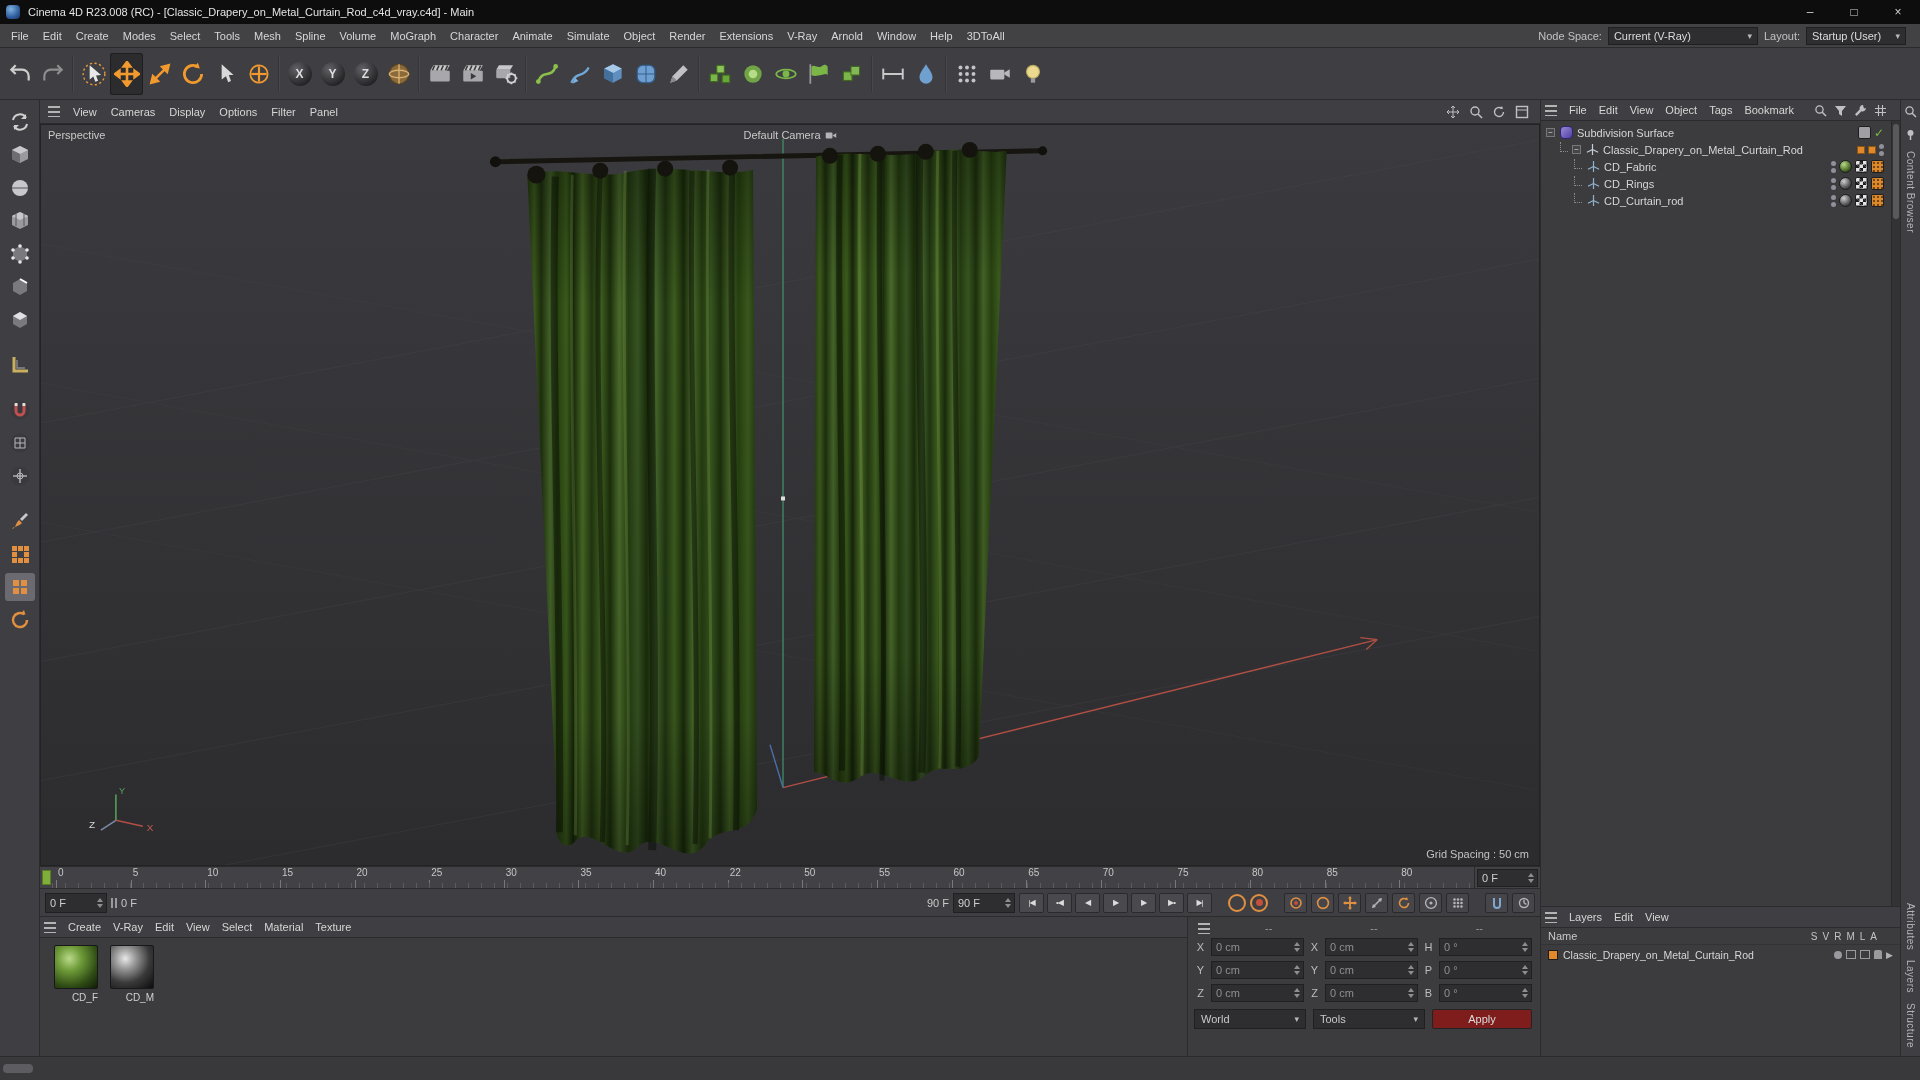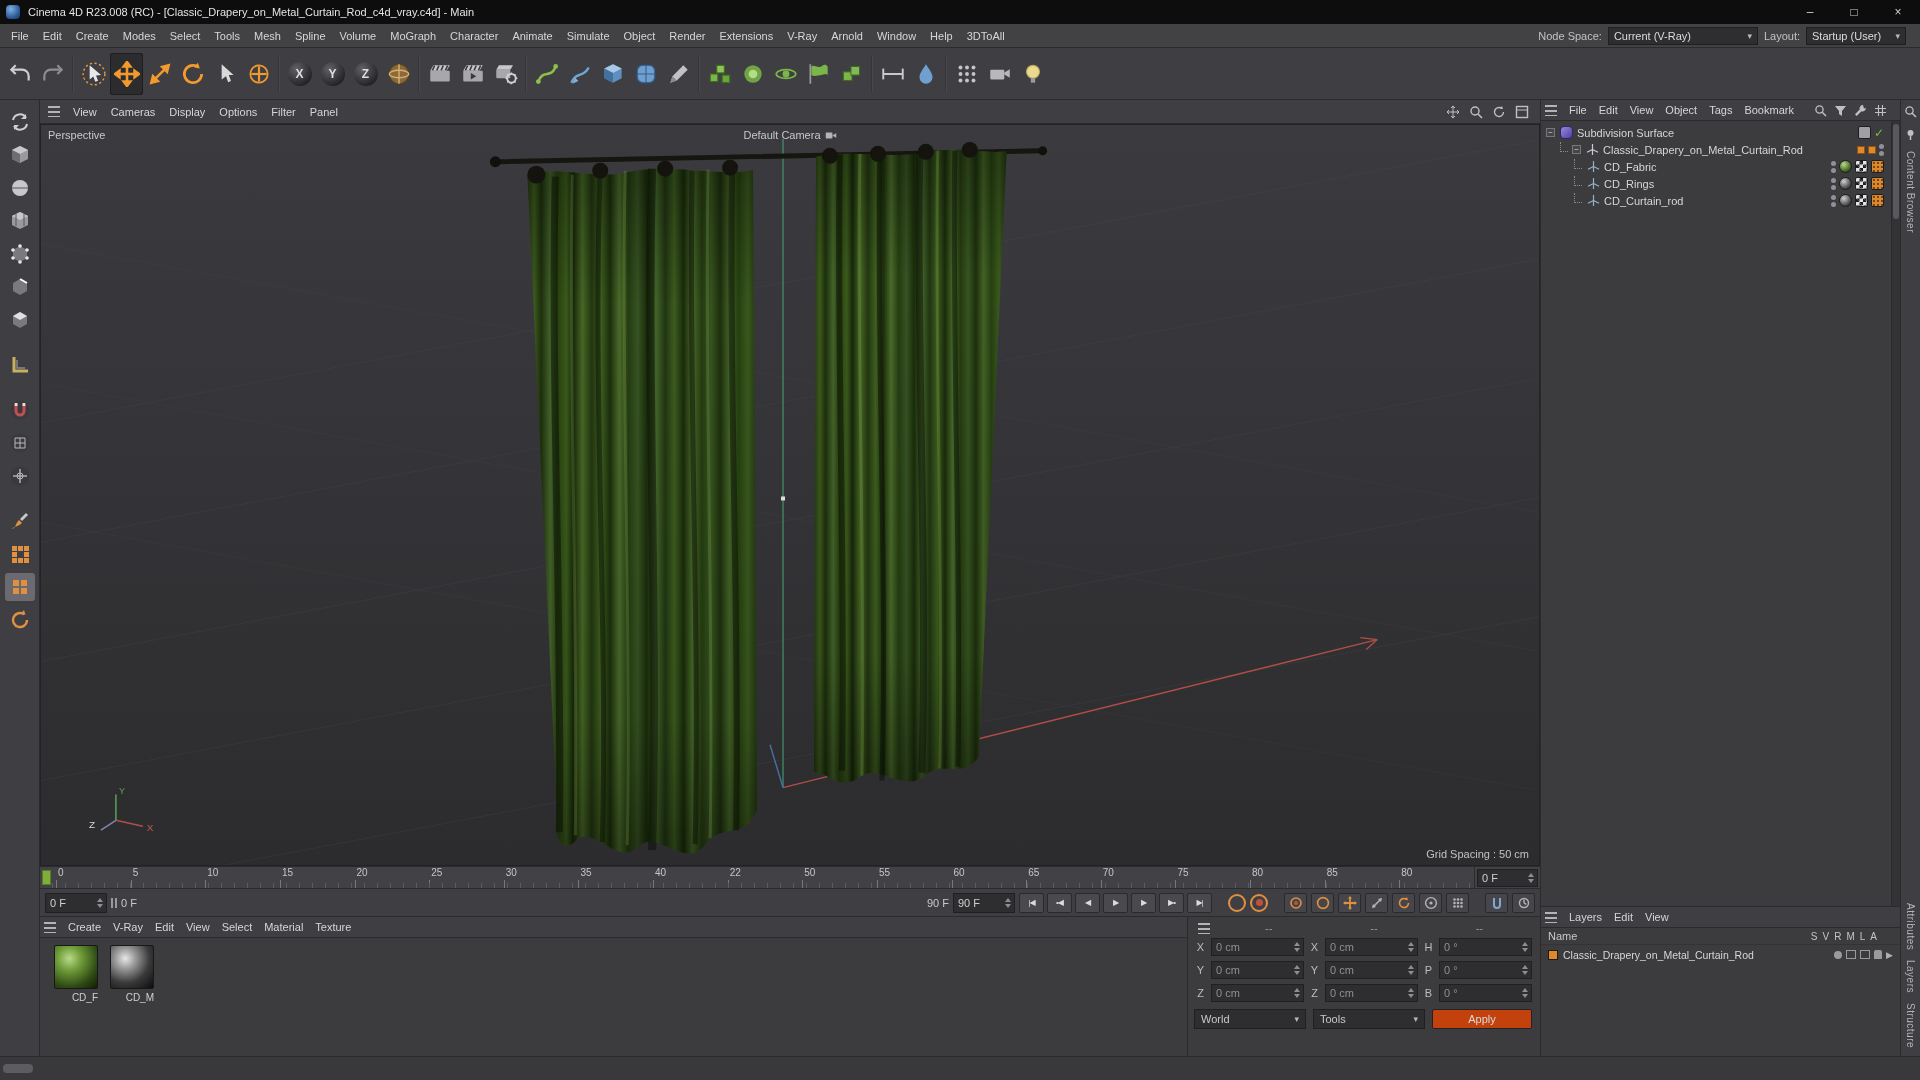--- a/index.html
+++ b/index.html
@@ -97,21 +97,21 @@
   .mat-name{font-size:10px;color:#d0d0d0;margin-top:3px;max-width:46px;overflow:hidden;white-space:nowrap}
 
   .coords{width:352px;background:#3c3c3f;display:flex;flex-direction:column;padding:2px 8px 6px 6px;flex:0 0 auto}
   .coord-header{height:18px;display:grid;grid-template-columns:22px 1fr 1fr 1fr;align-items:center;color:#9a9a9a}
   .dash{text-align:center}
   .coord-row{height:20px;display:grid;grid-template-columns:13px 1fr 13px 1fr 13px 1fr;gap:4px;align-items:center;margin-bottom:3px}
   .clabel{color:#bdbdbd;text-align:center}
   .cfield{height:18px;background:#2e2e31;border:1px solid #202022;display:flex;align-items:center;padding:0 4px;color:#8f8f8f;position:relative}
   .coord-bottom{display:flex;gap:7px;margin-top:3px}
   .cdd{flex:1;height:20px;background:#2e2e31;border:1px solid #202022;display:flex;align-items:center;justify-content:space-between;padding:0 6px;color:#c8c8c8}
-  .apply-btn{flex:1;height:20px;background:#c2410c;border:1px solid #232325;border-radius:2px;display:flex;align-items:center;justify-content:center;color:#dcdcdc}
+  .apply-btn{flex:1;height:20px;background:#7f1d1d;border:1px solid #232325;border-radius:2px;display:flex;align-items:center;justify-content:center;color:#dcdcdc}
 
   
   .right-panel{width:360px;background:#3c3c3f;border-left:1px solid #2b2b2d;display:flex;flex-direction:column;flex:0 0 auto}
   .om{flex:1;display:flex;flex-direction:column;min-height:0;position:relative}
   .om-icons{margin-left:auto;display:flex;gap:4px;padding-right:12px}
   .omi{width:16px;height:16px;display:flex;align-items:center;justify-content:center}
   .omi svg{width:13px;height:13px}
   .om-body{flex:1;padding-top:3px;position:relative;overflow:hidden}
   .tree-row{height:17px;display:flex;align-items:center;gap:4px;padding-left:5px}
   .expander{width:9px;height:9px;background:#46464a;border:1px solid #77777c;color:#d8d8d8;font-size:8px;line-height:7px;text-align:center;flex:0 0 auto}

